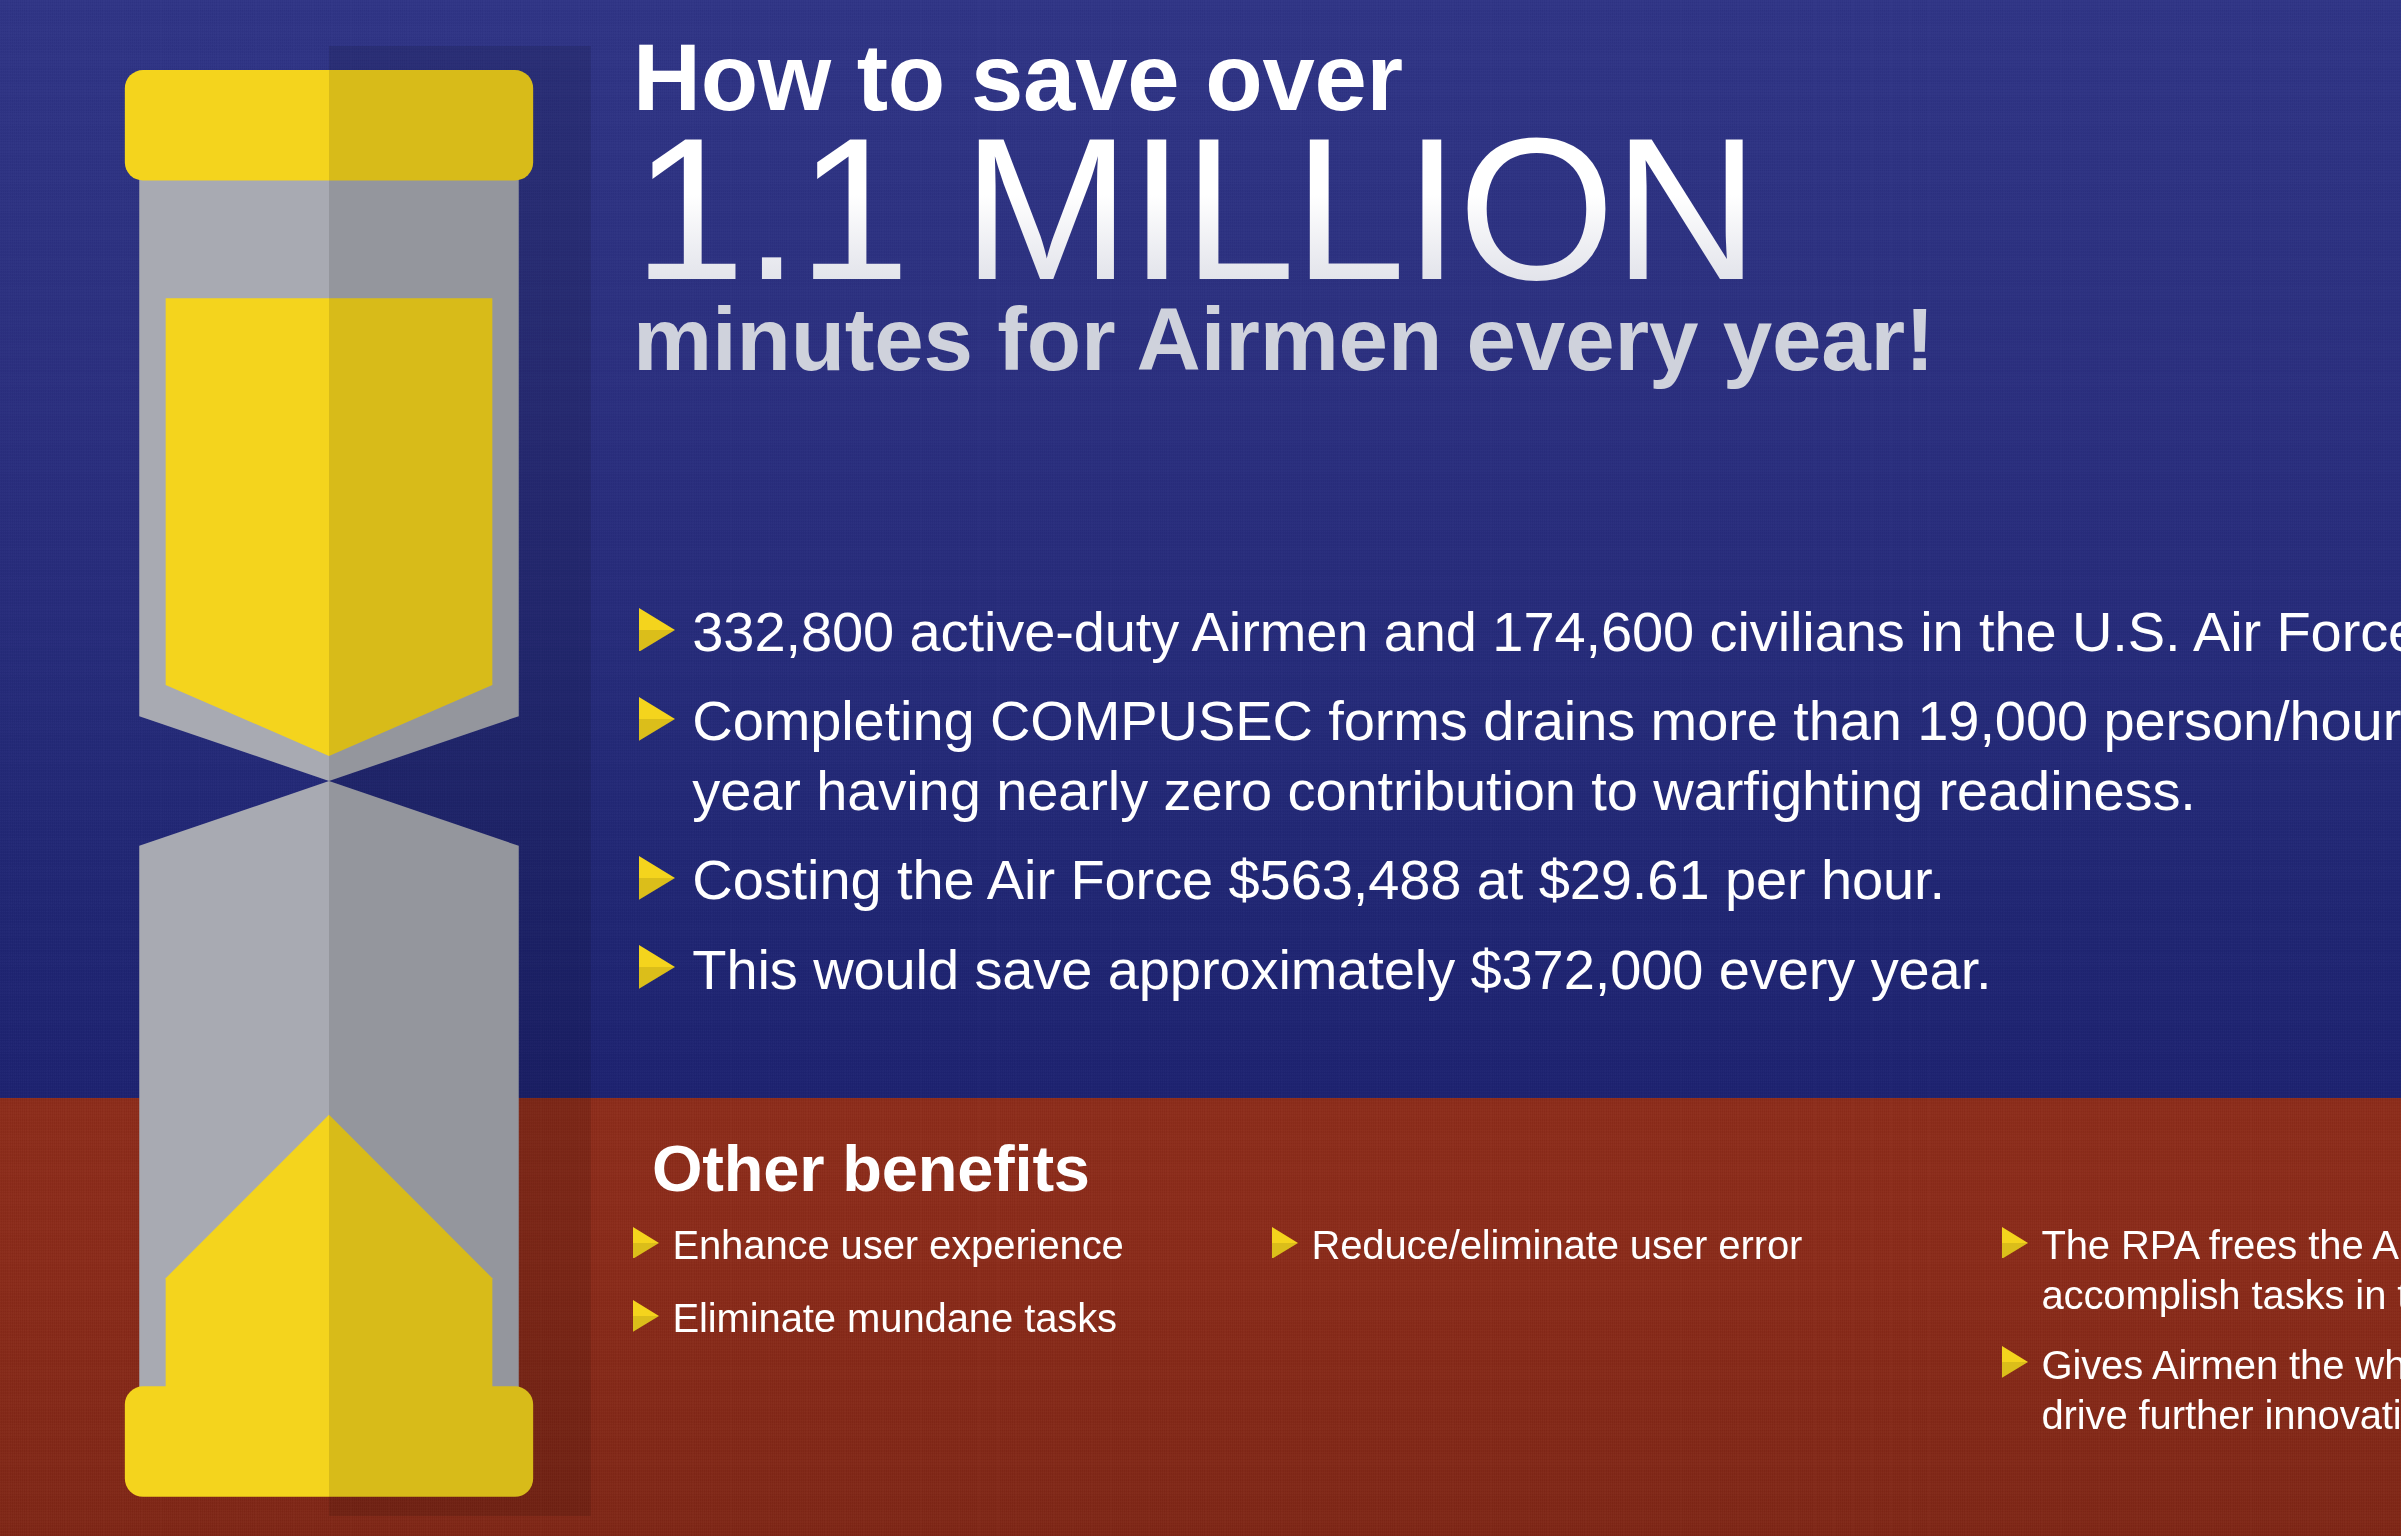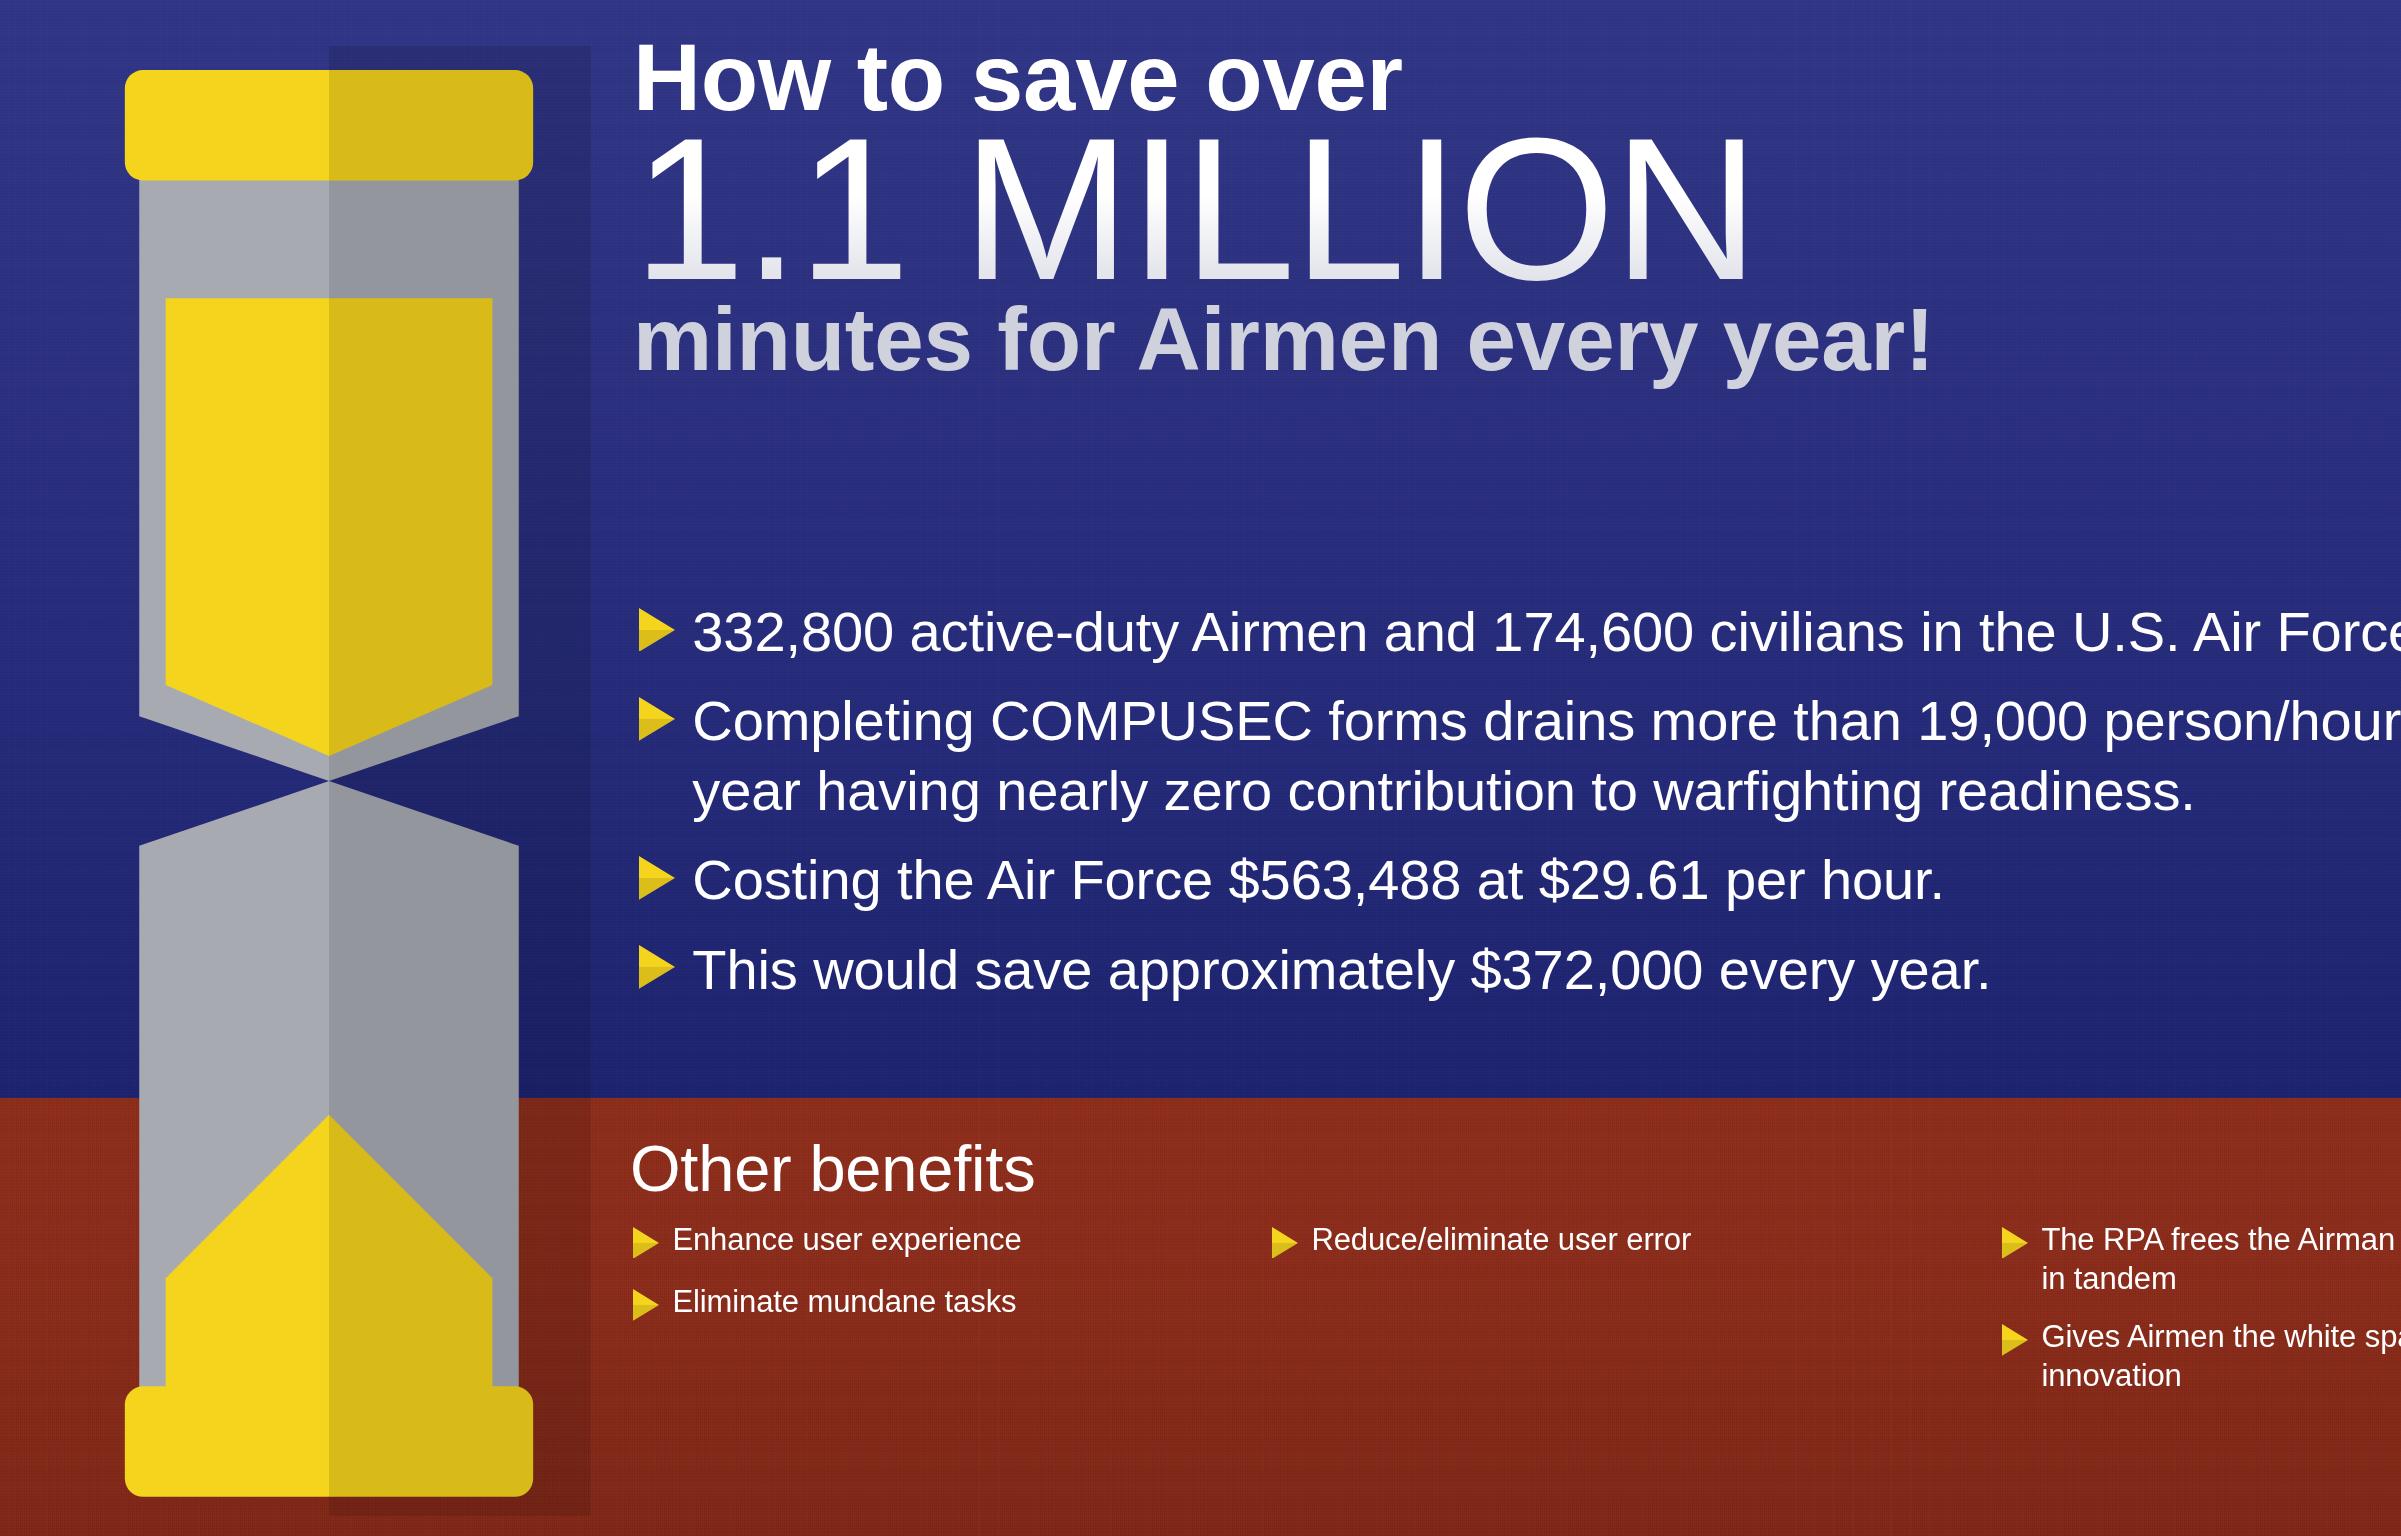--- a/index.html
+++ b/index.html
@@ -78,38 +78,38 @@
   .m-item:last-child{ margin-bottom:0; }
   .m-arrow{ flex:0 0 auto; width:36px; margin-top:10.6px; margin-right:17.3px; }
   .m-text{
     flex:1 1 auto;
     font-size:56px; font-weight:400; color:#ffffff;
     line-height:1.24; letter-spacing:-0.1px;
   }
 
   
   .benefits-title{
-    position:absolute; left:630px; top:1131px;
-    font-size:65px; font-weight:400; color:#ffffff;
+    position:absolute; left:652px; top:1131px;
+    font-size:65px; font-weight:700; color:#ffffff;
     letter-spacing:-0.2px; white-space:nowrap;
   }
   .benefits-cols{
     position:absolute; left:633px; top:1220px;
     width:2075px; display:flex;
   }
   .b-col{ flex:0 0 auto; }
   .b-col-1{ width:639px; }
   .b-col-2{ width:730px; }
   .b-col-3{ width:682px; }
   .b-item{ display:flex; align-items:flex-start; margin-bottom:23px; }
   .b-item:last-child{ margin-bottom:0; }
   .b-arrow{ flex:0 0 auto; width:26px; margin-top:6.7px; margin-right:13.4px; }
   .b-text{
     flex:1 1 auto;
-    font-size:31px; font-weight:400; color:#ffffff;
+    font-size:40px; font-weight:400; color:#ffffff;
     line-height:1.26; letter-spacing:-0.1px;
   }
   .b-item.two-line{ margin-bottom:19px; }
 
   .arrow-svg{ display:block; width:100%; height:auto; }
 </style>
 </head>
 <body>
 
 <div class="poster">

